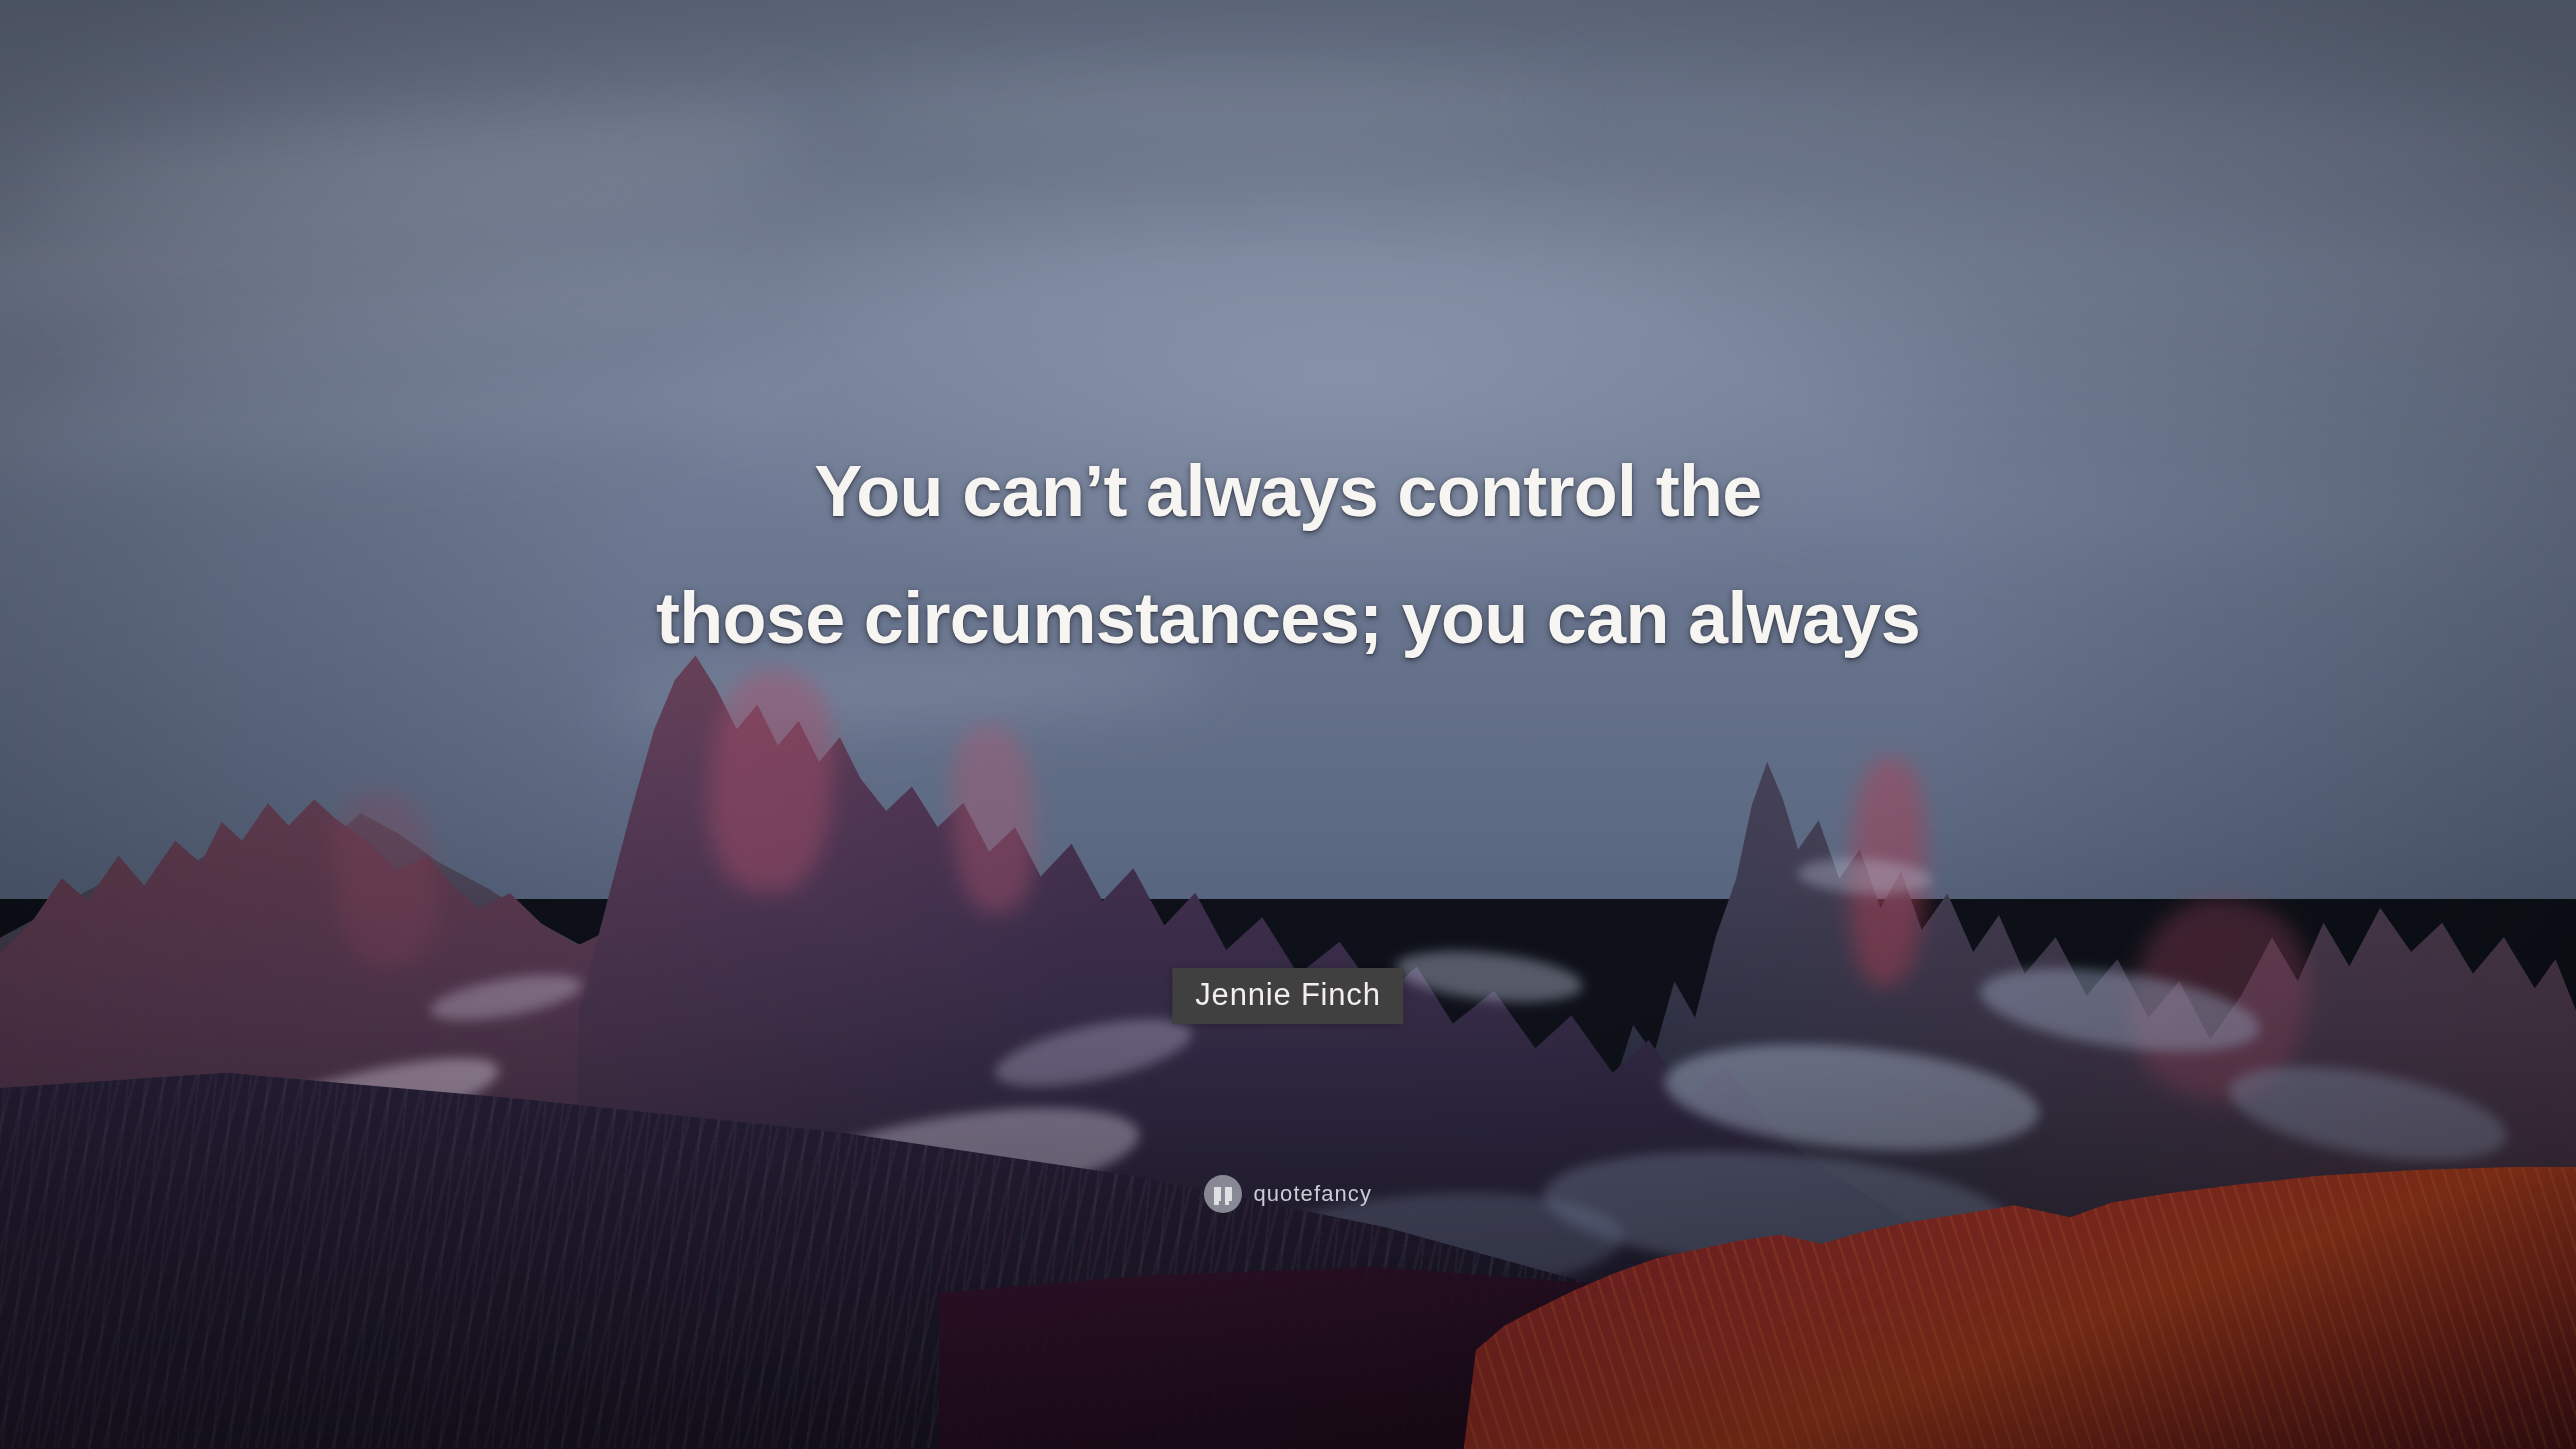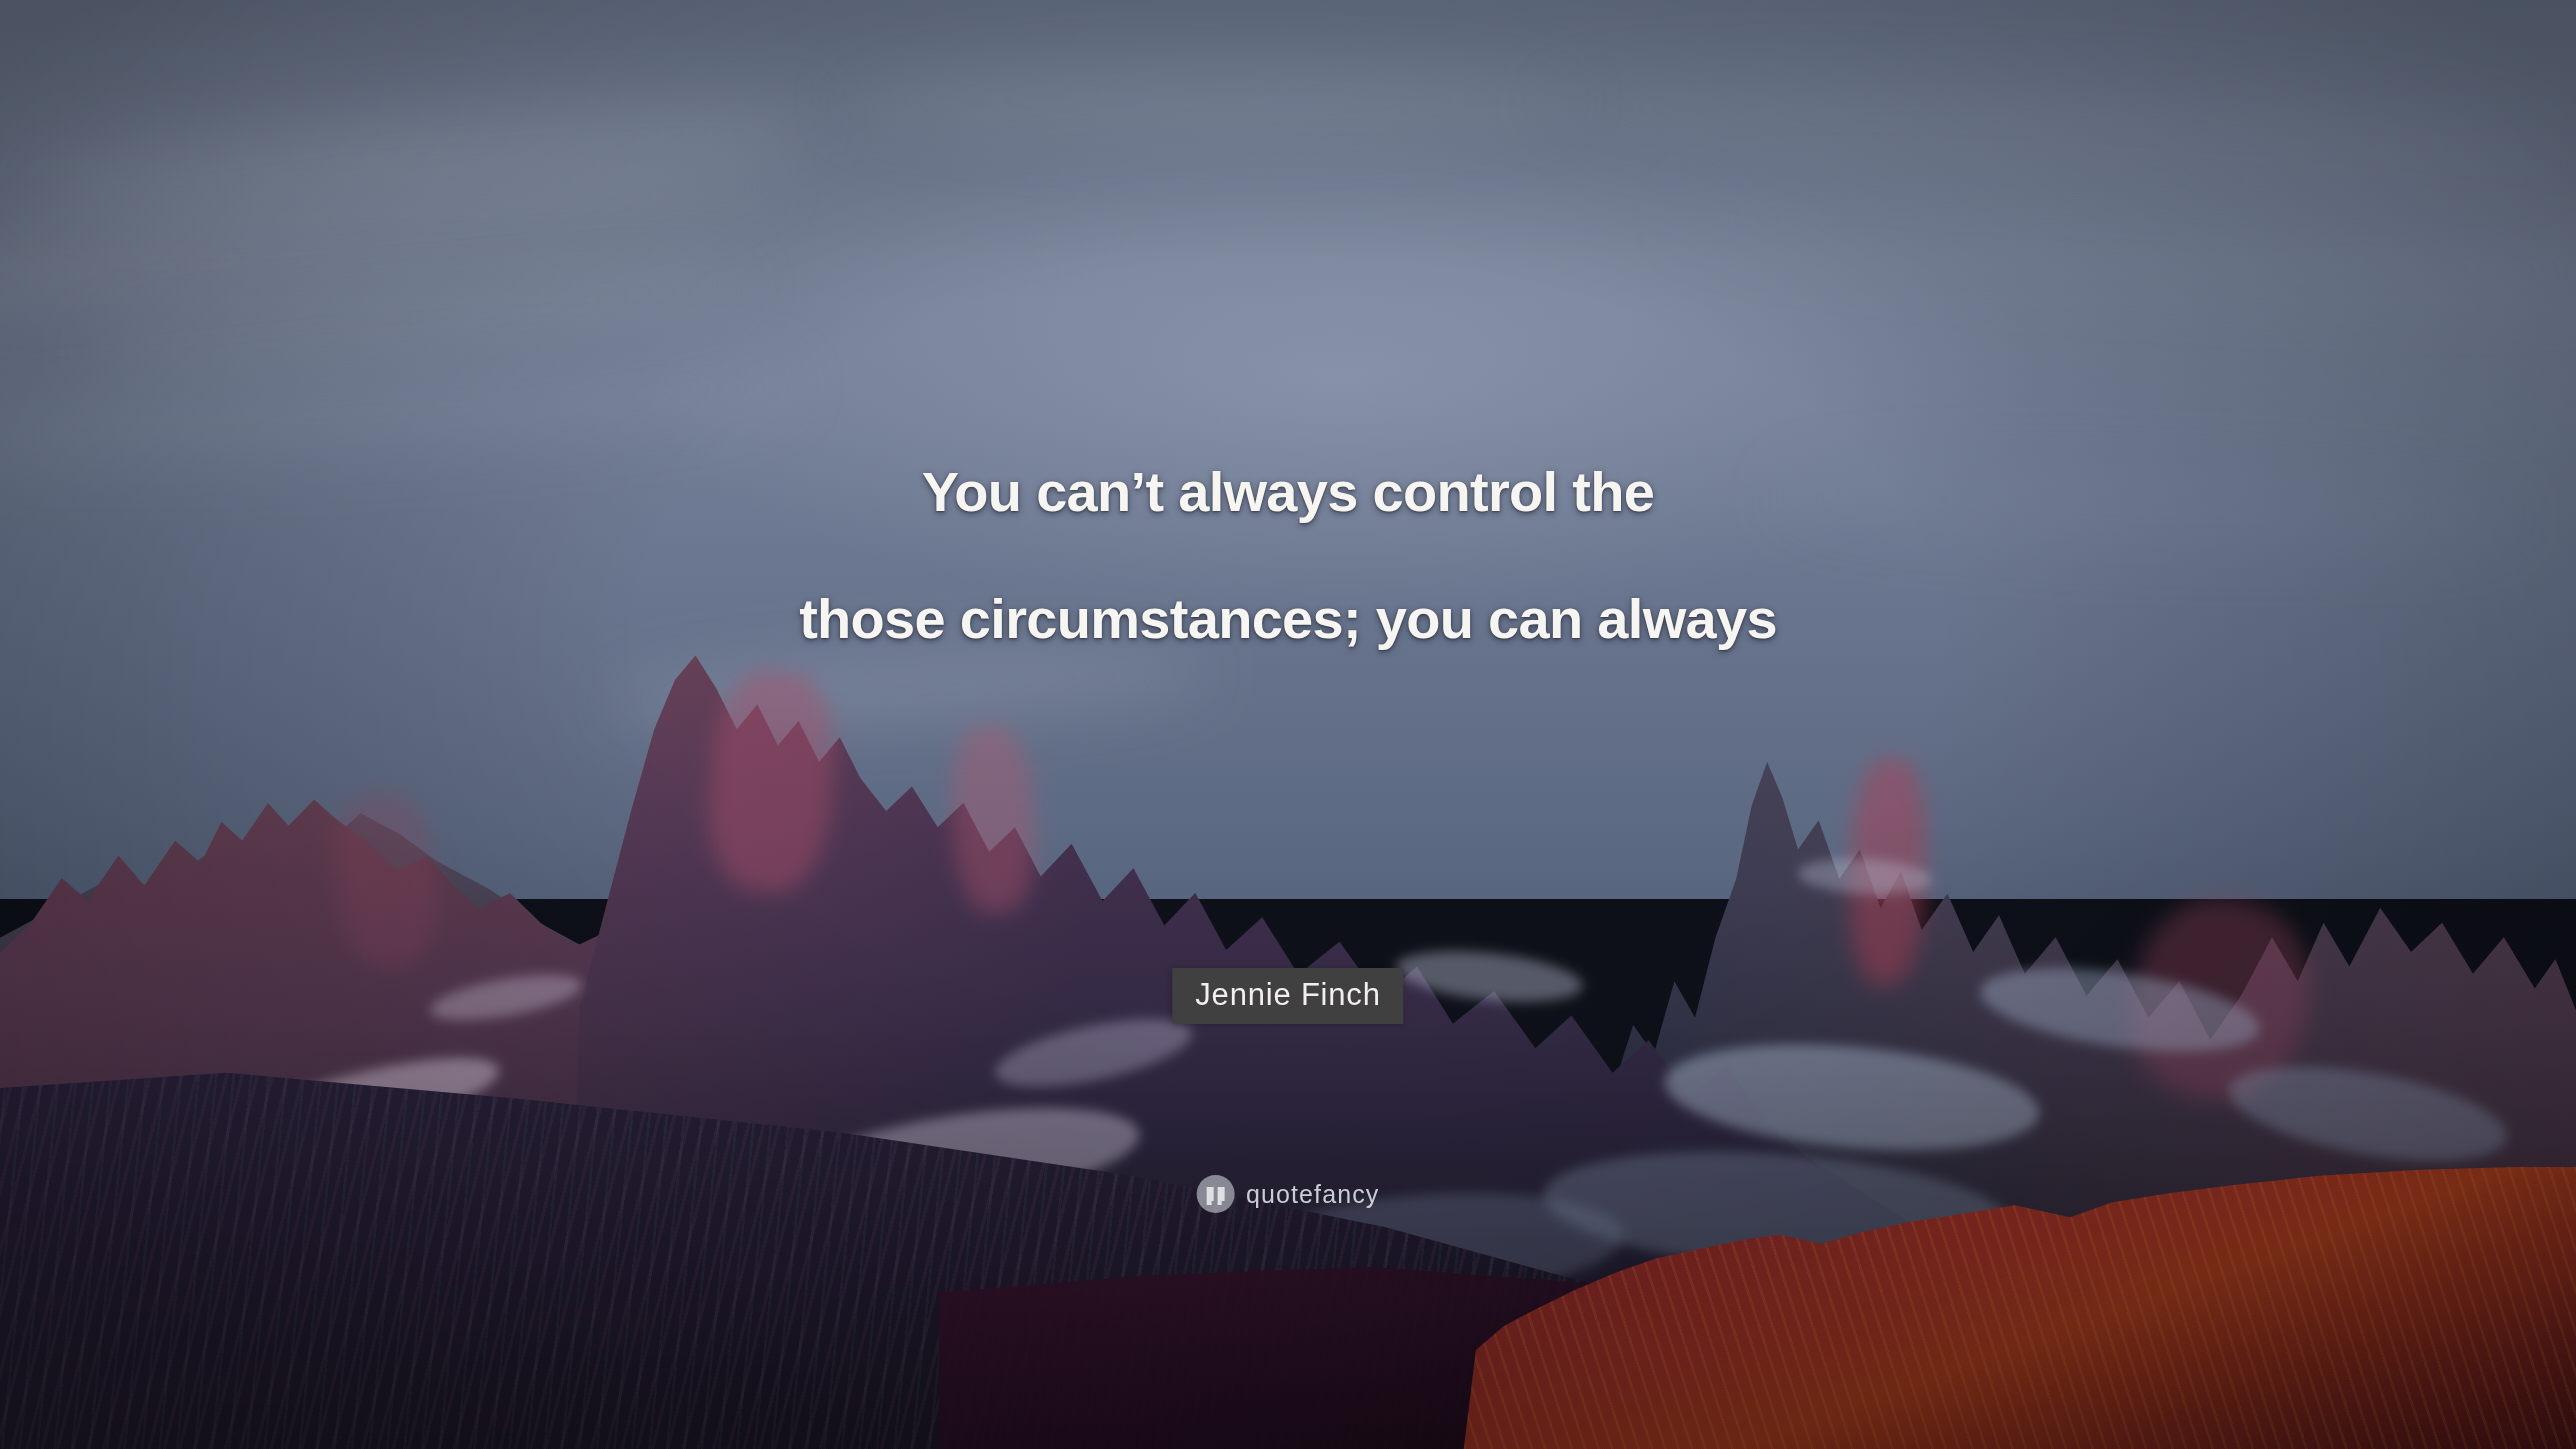--- a/index.html
+++ b/index.html
@@ -214,21 +214,21 @@
 
   .quote-block {
     position:absolute;
     left:50%; transform:translateX(-50%);
     top:428px;
     width:1462px;
     text-align:center;
   }
   .quote-line {
     display:block;
-    font-size:56px;
+    font-size:72px;
     line-height:127px;
     font-weight:700;
     letter-spacing:-0.7px;
     color:#f7f5f2;
     text-shadow:
       0 2px 6.7px rgba(18,20,30,.52),
       0 0.7px 2px rgba(18,20,30,.40);
     white-space:nowrap;
   }
 
@@ -268,21 +268,21 @@
     background:#f0f1f3;
     position:relative;
   }
   .wm-q::after{
     content:"";
     position:absolute; left:0; bottom:-4px;
     width:4.7px; height:4.7px;
     background:#f0f1f3;
   }
   .wm-text {
-    font-size:25px;
+    font-size:22px;
     letter-spacing:1.1px;
     color:#d8dce2;
     font-weight:400;
   }
 </style>
 </head>
 <body>
 
 <div id="stage">
 

